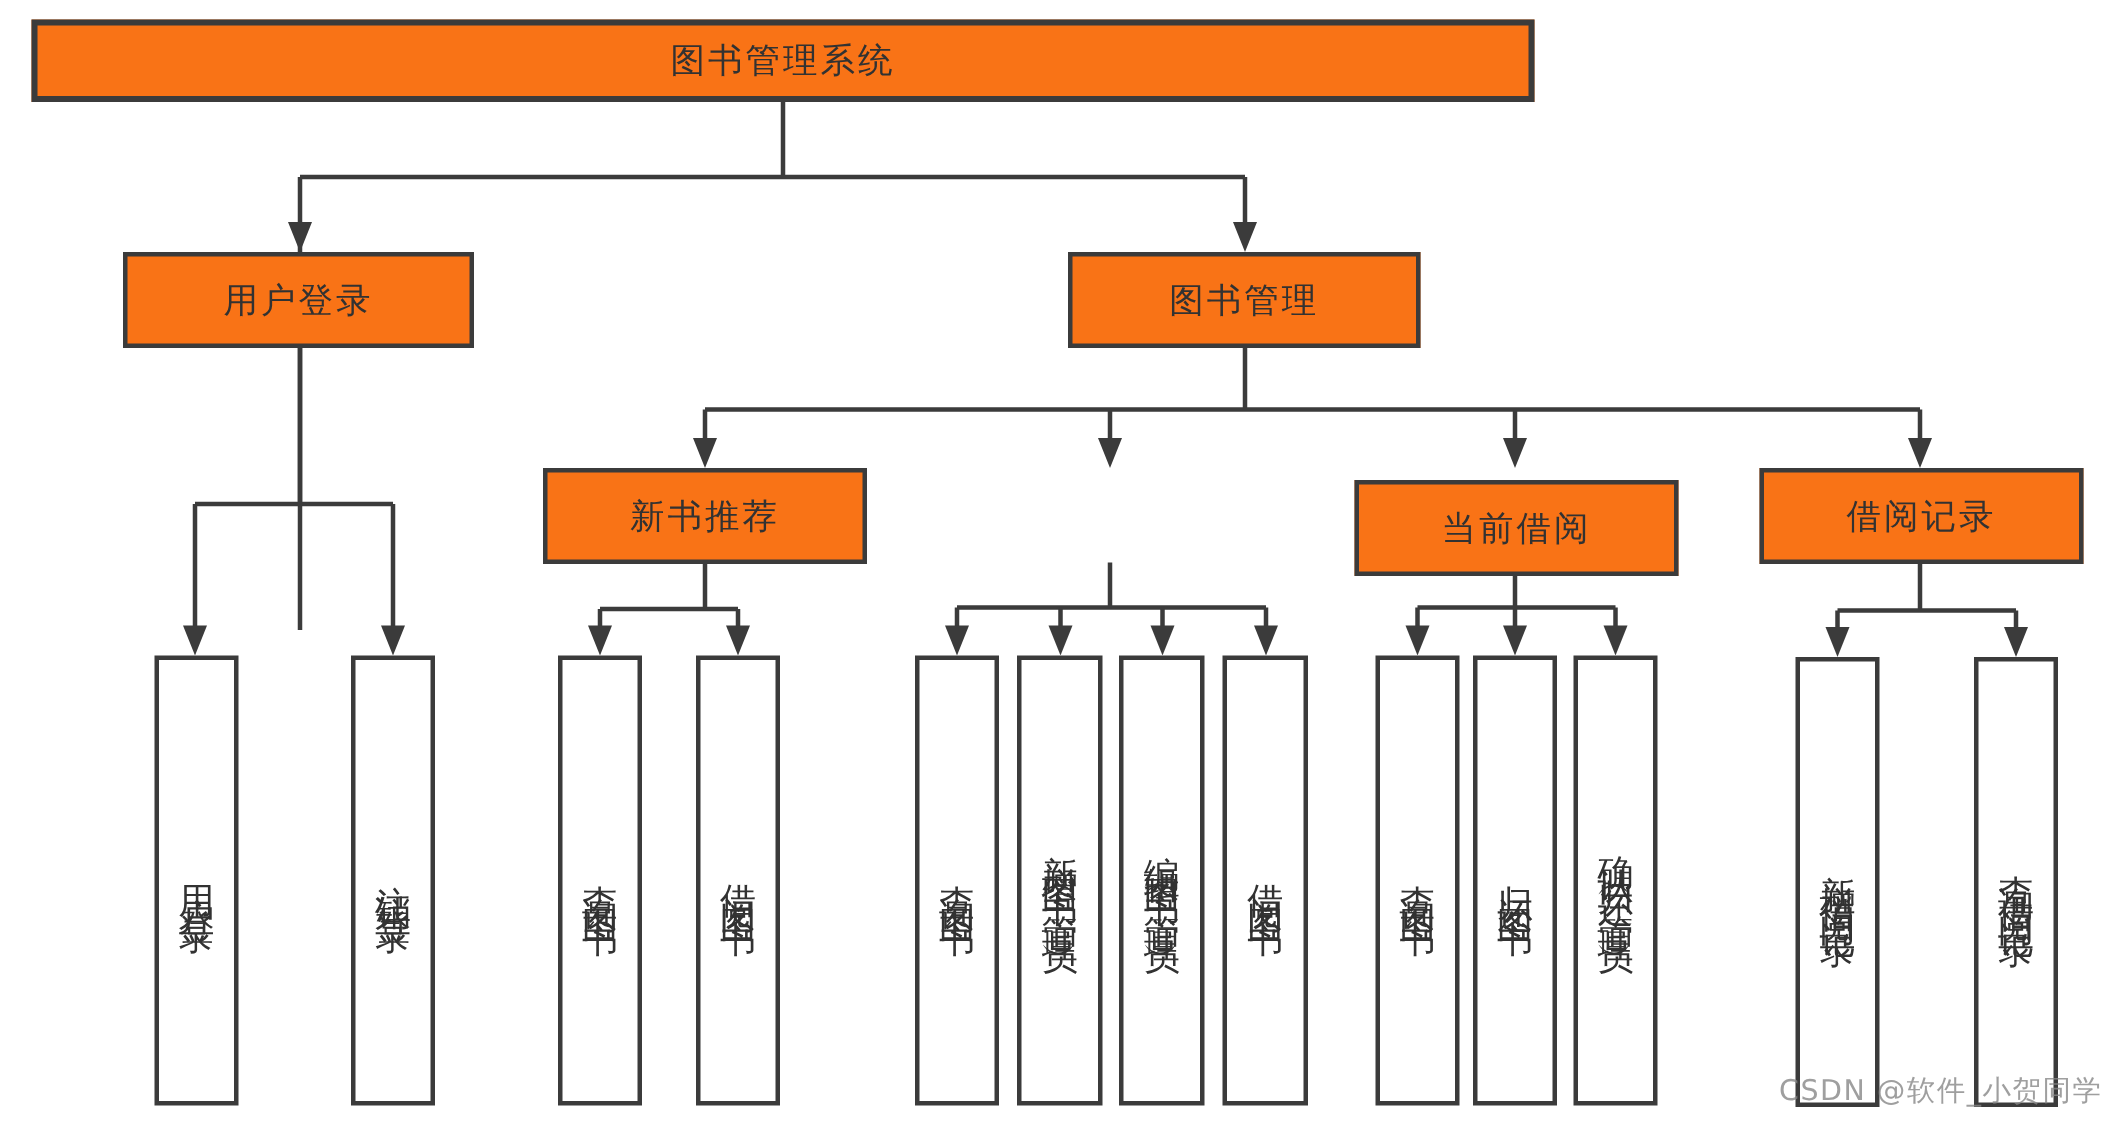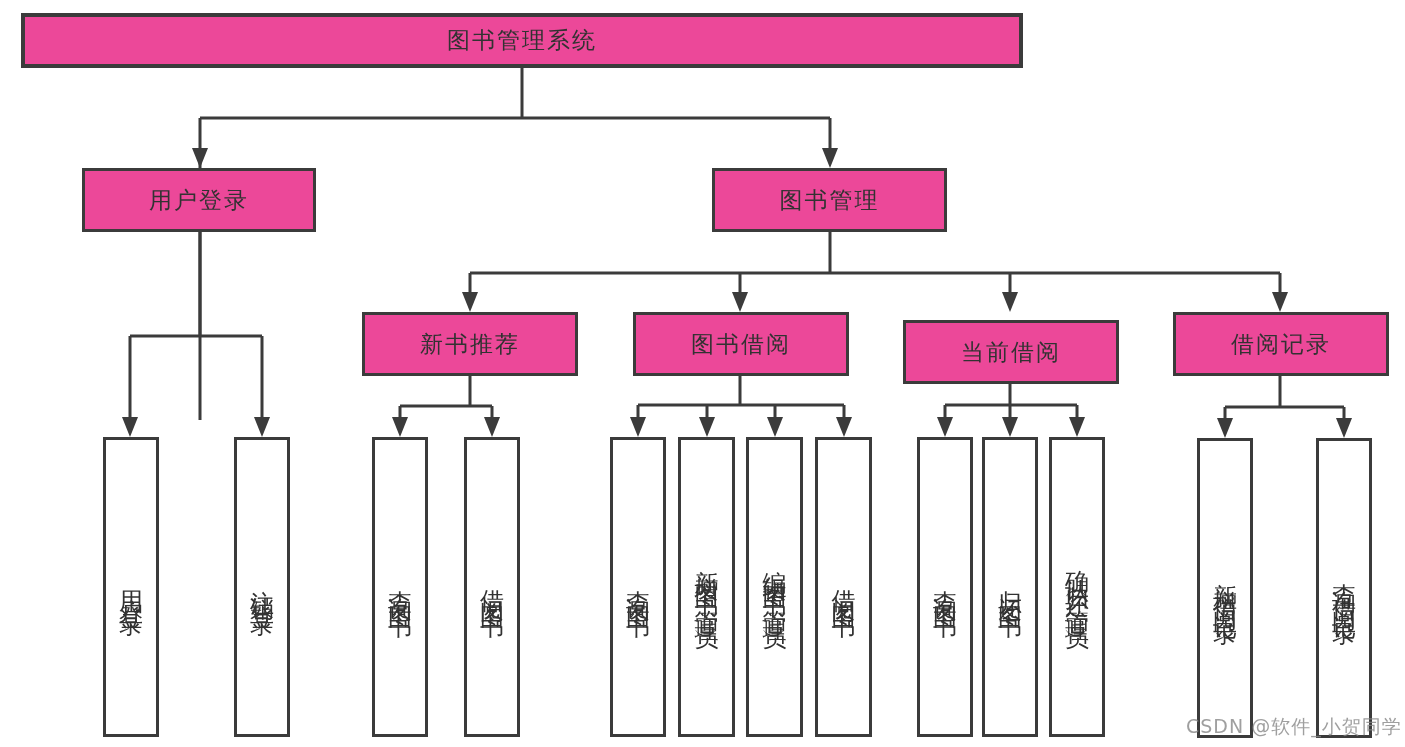--- a/index.html
+++ b/index.html
@@ -28,21 +28,21 @@
     stroke-width:3;
     fill:none;
   }
   .connectors polygon{
     fill:var(--line);
     stroke:none;
   }
   .hbox{
     position:absolute;
     z-index:2;
-    background:#ec4899;
+    background:#f97316;
     border:3px solid var(--line);
     display:flex;
     align-items:center;
     justify-content:center;
     font-size:23px;
     letter-spacing:2px;
     color:var(--text);
     white-space:nowrap;
   }
   .hbox.root{
@@ -116,21 +116,20 @@
     <polygon points="1225,438 1217,418 1233,418"></polygon>
     <polygon points="1344,438 1336,418 1352,418"></polygon>
   </svg>
 
   <div class="hbox root" style="left:21px; top:13px; width:1002px; height:55px;">图书管理系统</div>
 
   <div class="hbox" style="left:82px; top:168px; width:234px; height:64px;">用户登录</div>
   <div class="hbox" style="left:362px; top:312px; width:216px; height:64px;">新书推荐</div>
 
   <div class="hbox" style="left:712px; top:168px; width:235px; height:64px;">图书管理</div>
-  <div class="hbox" style="left:633px; top:312px; width:216px; height:64px;">图书借阅</div>
   <div class="hbox" style="left:903px; top:320px; width:216px; height:64px;">当前借阅</div>
   <div class="hbox" style="left:1173px; top:312px; width:216px; height:64px;">借阅记录</div>
 
   <div class="vbox" style="left:103px; top:437px; width:56px; height:300px;">用户登录</div>
   <div class="vbox" style="left:234px; top:437px; width:56px; height:300px;">注销登录</div>
 
   <div class="vbox" style="left:372px; top:437px; width:56px; height:300px;">查询图书</div>
   <div class="vbox" style="left:464px; top:437px; width:56px; height:300px;">借阅图书</div>
 
   <div class="vbox" style="left:610px; top:437px; width:56px; height:300px;">查询图书</div>

